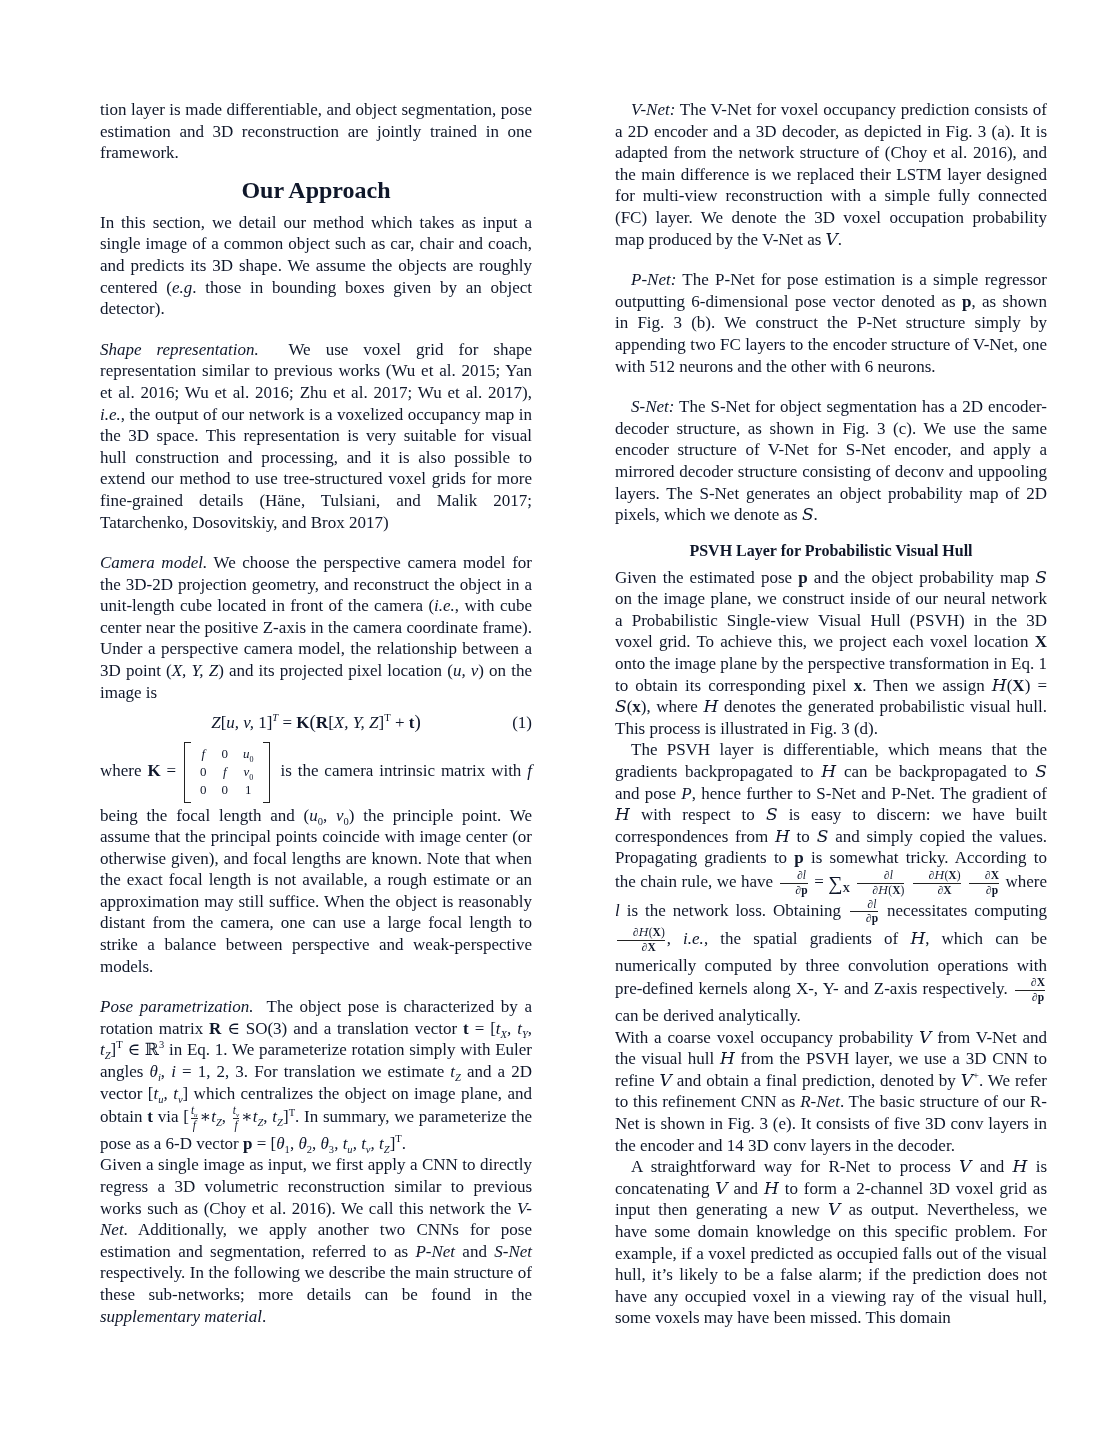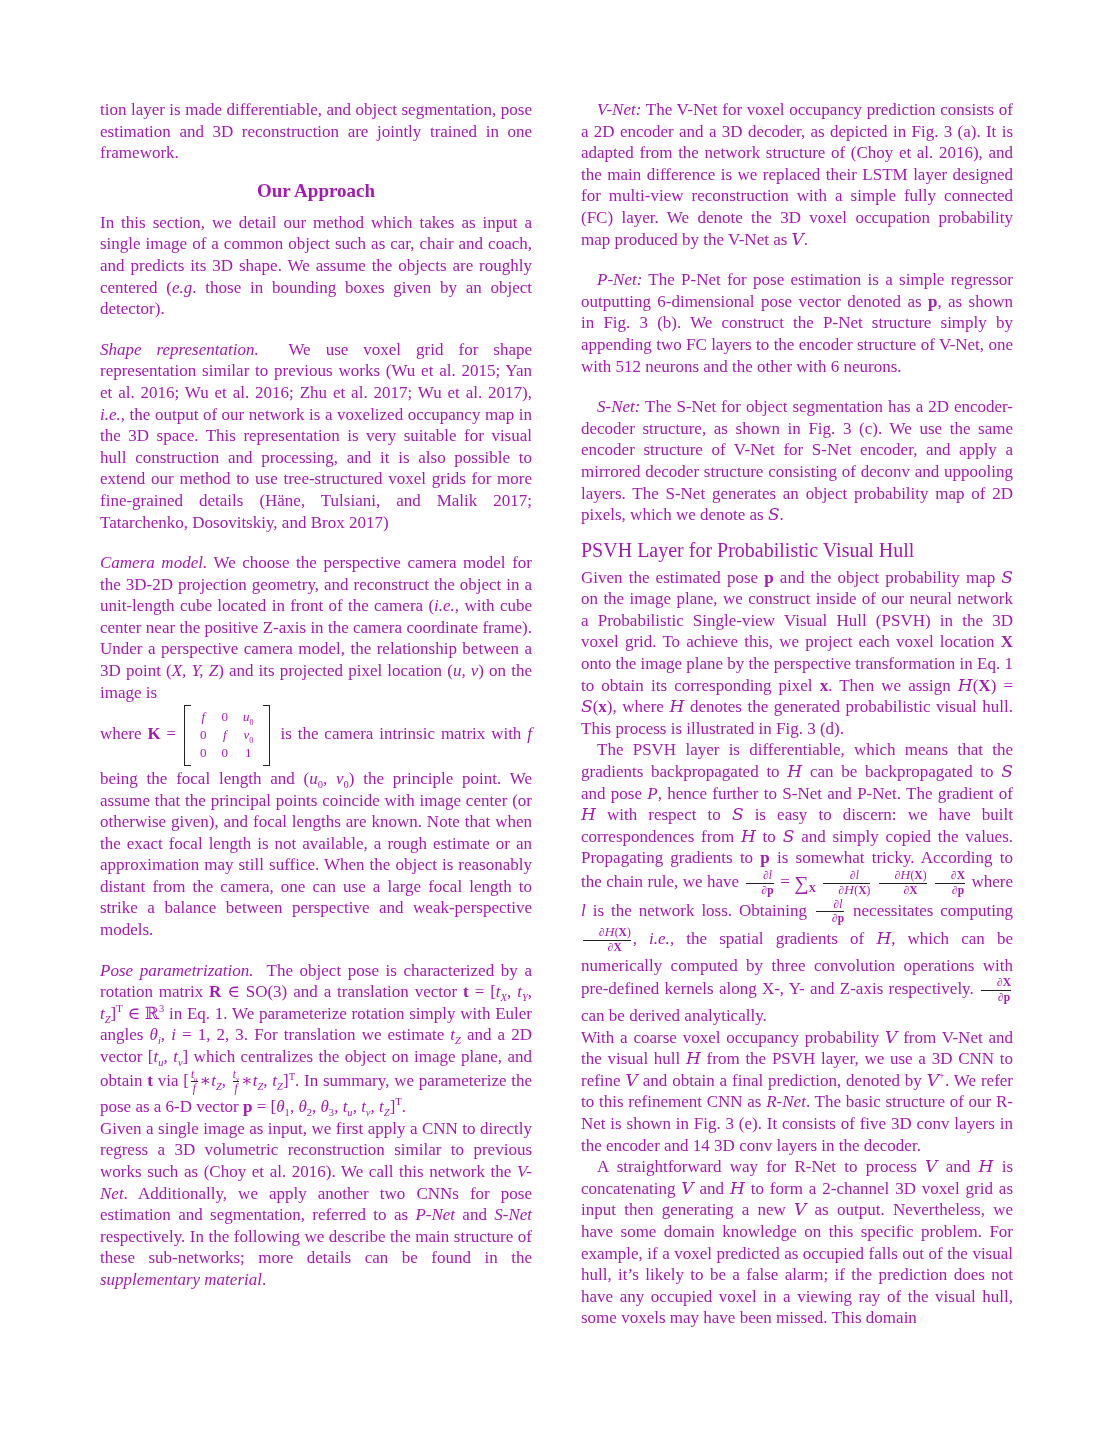--- a/index.html
+++ b/index.html
@@ -4,42 +4,42 @@
 <style>
   html, body { margin: 0; padding: 0; background: #ffffff; }
   .page {
     position: relative;
     width: 1113px;
     height: 1440px;
     background: #ffffff;
     font-family: "Liberation Serif", "DejaVu Serif", serif;
     font-size: 17px;
     line-height: 21.6px;
-    color: #a21caf;
+    color: #0f172a;
     overflow: hidden;
   }
   .col { position: absolute; top: 99px; }
   .col[data-column="0"] { left: 100px; width: 432px; }
-  .col[data-column="1"] { left: 581px; width: 432px; }
+  .col[data-column="1"] { left: 615px; width: 432px; }
 
   .para { text-align: justify; }
   .para.gap { margin-top: 19px; }
   .para.indent { text-indent: 16px; }
 
   .h1 {
-    font-size: 19px;
+    font-size: 24px;
     font-weight: bold;
     text-align: center;
     margin: 14px 0 9px 0;
     line-height: 25px;
   }
   .h2 {
-    font-size: 20px;
-    font-weight: normal;
-    text-align: left;
+    font-size: 16px;
+    font-weight: bold;
+    text-align: center;
     margin: 13px 0 5px 0;
     line-height: 23px;
   }
 
   .eq { display: flex; align-items: center; margin: 8px 0 6px 0; }
   .eq .eq-spacer { width: 44px; }
   .eq .eq-body { flex: 1; text-align: center; }
   .eq .eq-num { width: 44px; text-align: right; }
 
   sub, sup { font-size: 0.62em; line-height: 0; }
@@ -86,20 +86,25 @@
 </head>
 <body>
 
 <div class="page">
   <div class="col" data-column="0">
       <div class="para">tion layer is made differentiable, and object segmentation, pose estimation and 3D reconstruction are jointly trained in one framework.</div>
       <div class="h1">Our Approach</div>
       <div class="para">In this section, we detail our method which takes as input a single image of a common object such as car, chair and coach, and predicts its 3D shape. We assume the objects are roughly centered (<i>e.g</i>. those in bounding boxes given by an object detector).</div>
       <div class="para gap"><i>Shape representation.</i>&nbsp; We use voxel grid for shape representation similar to previous works (Wu et al. 2015; Yan et al. 2016; Wu et al. 2016; Zhu et al. 2017; Wu et al. 2017), <i>i.e.</i>, the output of our network is a voxelized occupancy map in the 3D space. This representation is very suitable for visual hull construction and processing, and it is also possible to extend our method to use tree-structured voxel grids for more fine-grained details (Häne, Tulsiani, and Malik 2017; Tatarchenko, Dosovitskiy, and Brox 2017)</div>
       <div class="para gap"><i>Camera model.</i> We choose the perspective camera model for the 3D-2D projection geometry, and reconstruct the object in a unit-length cube located in front of the camera (<i>i.e.</i>, with cube center near the positive Z-axis in the camera coordinate frame). Under a perspective camera model, the relationship between a 3D point (<i>X, Y, Z</i>) and its projected pixel location (<i>u, v</i>) on the image is</div>
+      <div class="eq">
+        <span class="eq-spacer"></span>
+        <span class="eq-body"><i>Z</i>[<i>u, v,</i> 1]<sup><i>T</i></sup> = <b>K</b><span class="bigp">(</span><b>R</b>[<i>X, Y, Z</i>]<sup>T</sup> + <b>t</b><span class="bigp">)</span></span>
+        <span class="eq-num">(1)</span>
+      </div>
       <div class="para">where <b>K</b> = <span class="mat">
           <span class="mbl"></span>
           <span class="mgrid">
             <span><i>f</i></span>
             <span>0</span>
             <span><i>u</i><sub>0</sub></span>
             <span>0</span>
             <span><i>f</i></span>
             <span><i>v</i><sub>0</sub></span>
             <span>0</span>

